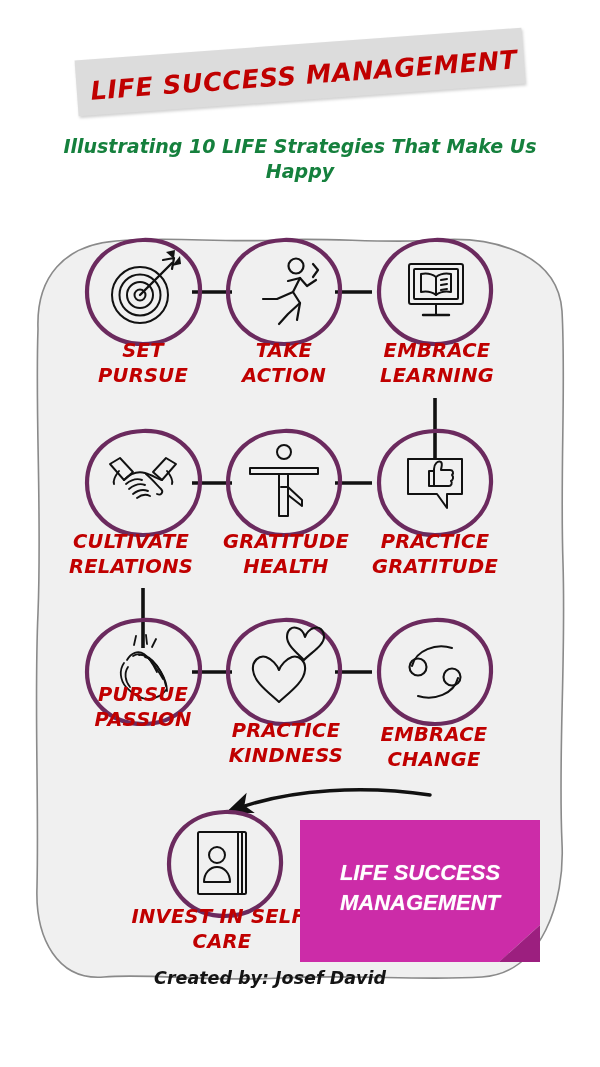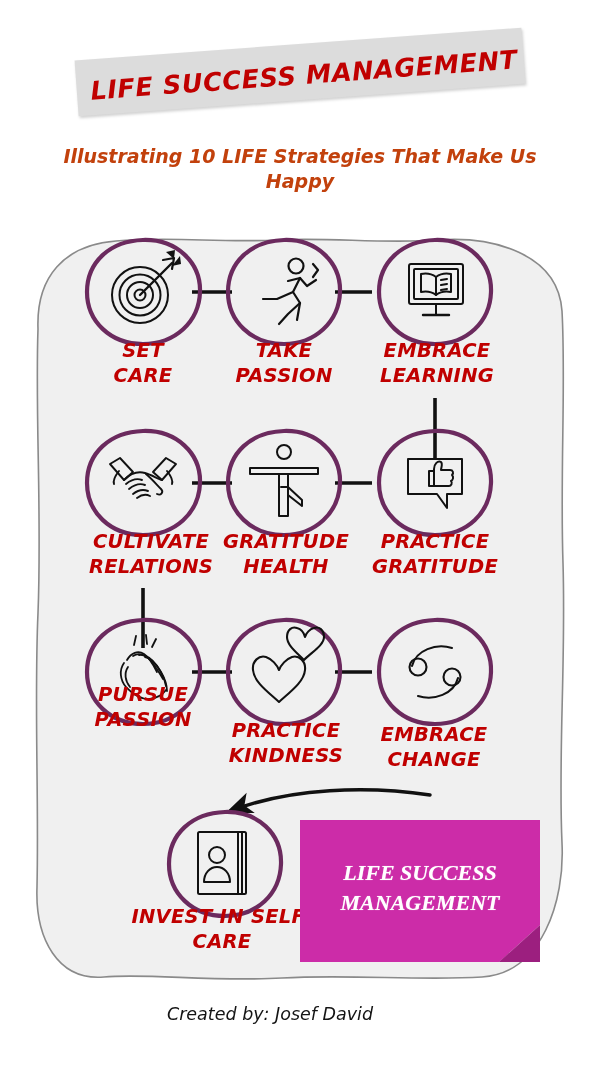--- a/index.html
+++ b/index.html
@@ -41,24 +41,24 @@
     font-size: 25.5px;
     letter-spacing: 0.6px;
     text-align: center;
     white-space: nowrap;
   }
 
   
   #subtitle {
     position: absolute;
     left: 60px;
-    top: 144px;
+    top: 134px;
     width: 480px;
     text-align: center;
-    color: #c2410c;
+    color: #15803d;
     font-family: "DejaVu Sans", sans-serif;
     font-style: italic;
     font-weight: bold;
     font-size: 19px;
     line-height: 25px;
   }
 
   
   #board {
     position: absolute;
@@ -119,42 +119,41 @@
     background: #9c1f7f;
     clip-path: polygon(100% 0, 100% 100%, 0 100%);
   }
   #sticky-note-text {
     position: absolute;
     left: 0;
     top: 38px;
     width: 240px;
     text-align: center;
     color: #ffffff;
-    font-family: Liberation Serif, serif;
+    font-family: Liberation Sans, sans-serif;
     font-style: italic;
     font-weight: bold;
     font-size: 22px;
     line-height: 30px;
     white-space: pre-line;
     text-shadow: 0 0 1px rgba(255,255,255,0.6);
   }
 
   
   #credit {
     position: absolute;
     left: 60px;
     top: 968px;
     width: 420px;
     text-align: center;
     color: #141414;
     font-family: "DejaVu Sans", sans-serif;
     font-style: italic;
-    font-weight: normal;
+    font-weight: bold;
     font-size: 17.5px;
-    margin-top: 36px;
   }
 </style>
 </head>
 <body>
 
 <div id="title-banner"></div>
 <div id="title-text">LIFE SUCCESS MANAGEMENT</div>
 
 <div id="subtitle">Illustrating 10 LIFE Strategies That
 Make Us Happy</div>
@@ -354,27 +353,27 @@
       <rect x="198" y="832" width="48" height="62" rx="1.5"></rect>
       <line x1="238" y1="832" x2="238" y2="894"></line>
       <line x1="242" y1="832" x2="242" y2="894"></line>
       <circle cx="217" cy="855" r="8"></circle>
       <path d="M 204 882 C 204 873, 210 867, 217 867 C 224 867, 230 873, 230 882 Z"></path>
     </g>
   </g>
 </svg>
 
 <div class="node-label" style="left:83px; top:338px; width:120px;">SET
-CARE</div>
+PURSUE</div>
 <div class="node-label" style="left:224px; top:338px; width:120px;">TAKE
-PASSION</div>
+ACTION</div>
 <div class="node-label" style="left:371px; top:338px; width:132px;">EMBRACE
 LEARNING</div>
 
-<div class="node-label" style="left:86px; top:529px; width:130px;">CULTIVATE
+<div class="node-label" style="left:66px; top:529px; width:130px;">CULTIVATE
 RELATIONS</div>
 <div class="node-label" style="left:222px; top:529px; width:128px;">GRATITUDE
 HEALTH</div>
 <div class="node-label" style="left:370px; top:529px; width:130px;">PRACTICE
 GRATITUDE</div>
 
 <div class="node-label" style="left:83px; top:682px; width:120px;">PURSUE
 PASSION</div>
 <div class="node-label" style="left:224px; top:718px; width:124px;">PRACTICE
 KINDNESS</div>

